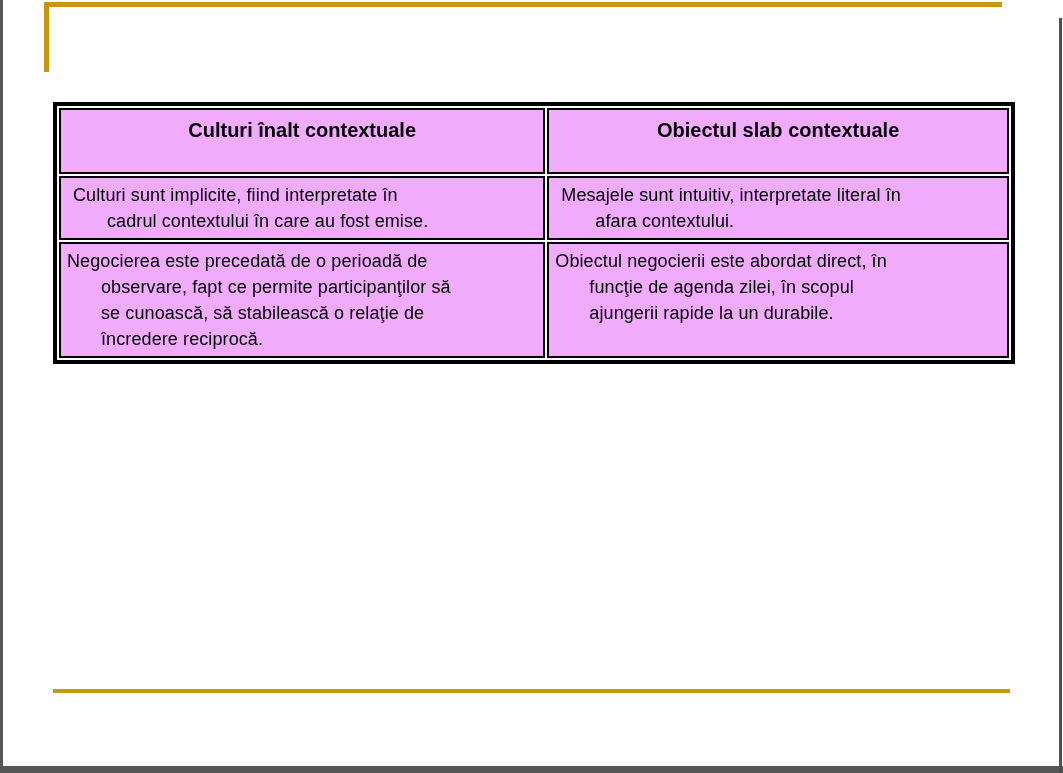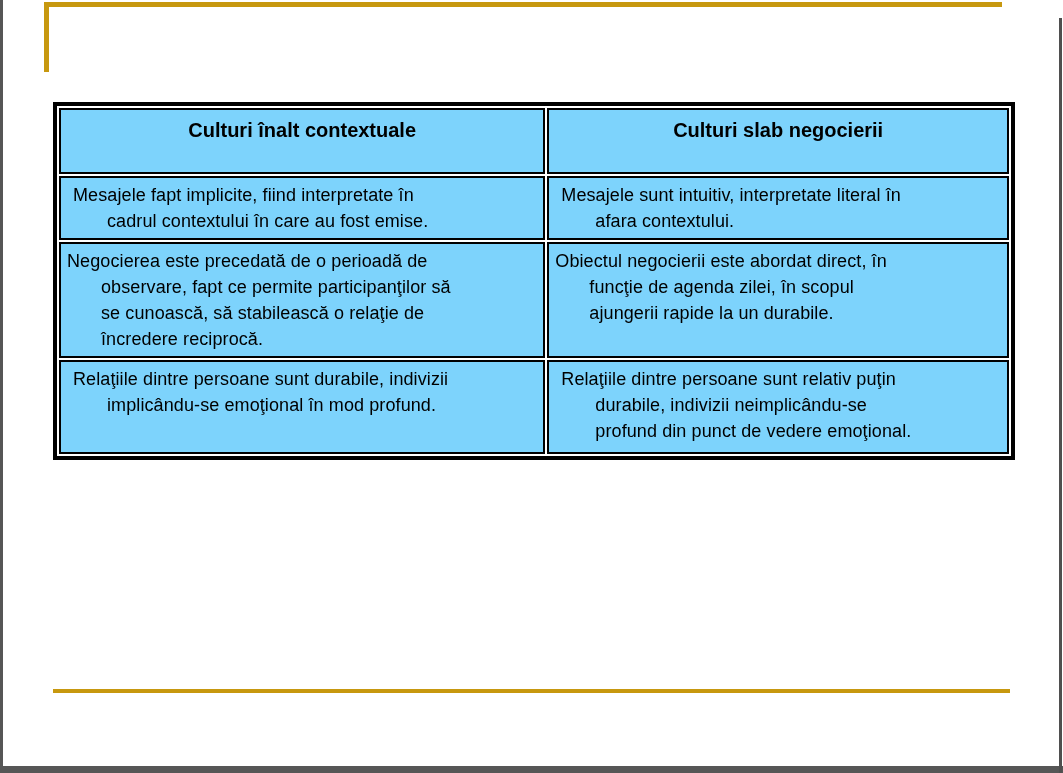--- a/index.html
+++ b/index.html
@@ -36,21 +36,21 @@
     border-collapse: separate;
     border-spacing: 2px;
     background: #ffffff;
     table-layout: fixed;
   }
   .slide-table th,
   .slide-table td {
     border: 2px solid #000000;
     vertical-align: top;
     box-sizing: border-box;
-    background: #7dd3fc;
+    background: #f0abfc;
     margin-left: 36px;
   }
   .slide-table th {
     font-size: 20px;
     font-weight: bold;
     text-align: center;
     padding: 8px 4px 0 4px;
     height: 66px;
     line-height: 24px;
   }
@@ -79,40 +79,33 @@
 <div class="edge-right"></div>
 
 <table class="slide-table">
   <colgroup>
     <col style="width:51.3%">
     <col style="width:48.7%">
   </colgroup>
   <thead>
     <tr class="row-header">
       <th>Culturi înalt contextuale</th>
-      <th>Culturi slab negocierii</th>
+      <th>Obiectul slab contextuale</th>
     </tr>
   </thead>
   <tbody>
     <tr class="row-1">
-      <td>Mesajele fapt implicite, fiind interpretate în
+      <td>Culturi sunt implicite, fiind interpretate în
 cadrul contextului în care au fost emise.</td>
       <td>Mesajele sunt intuitiv, interpretate literal în
 afara contextului.</td>
     </tr>
     <tr class="row-2">
       <td>Negocierea este precedată de o perioadă de
 observare, fapt ce permite participanţilor să
 se cunoască, să stabilească o relaţie de
 încredere reciprocă.</td>
       <td>Obiectul negocierii este abordat direct, în
 funcţie de agenda zilei, în scopul
 ajungerii rapide la un durabile.</td>
     </tr>
-    <tr class="row-5">
-      <td>Relaţiile dintre persoane sunt durabile, indivizii
-implicându-se emoţional în mod profund.</td>
-      <td>Relaţiile dintre persoane sunt relativ puţin
-durabile, indivizii neimplicându-se
-profund din punct de vedere emoţional.</td>
-    </tr>
   </tbody>
 </table>
 
 </body></html>

